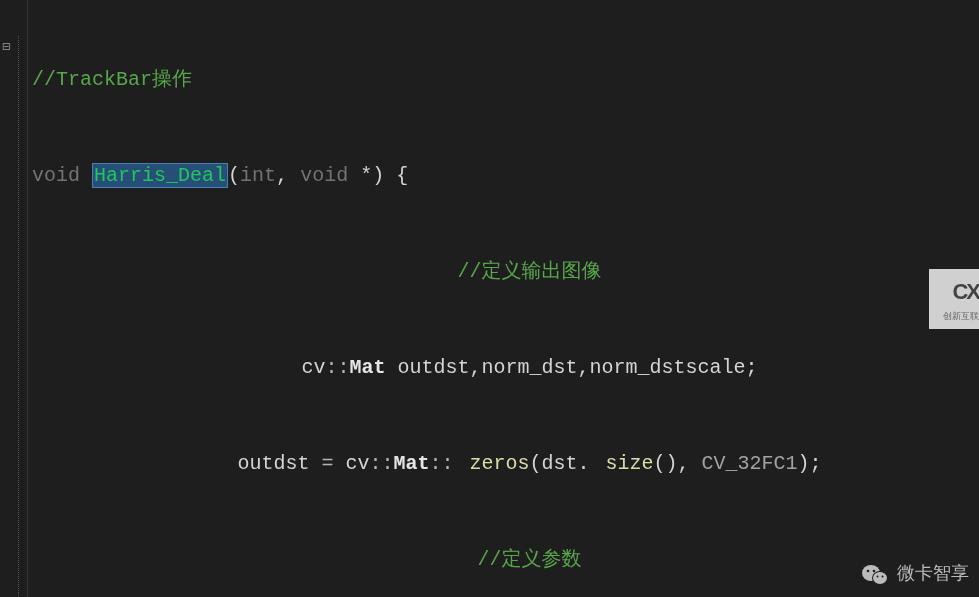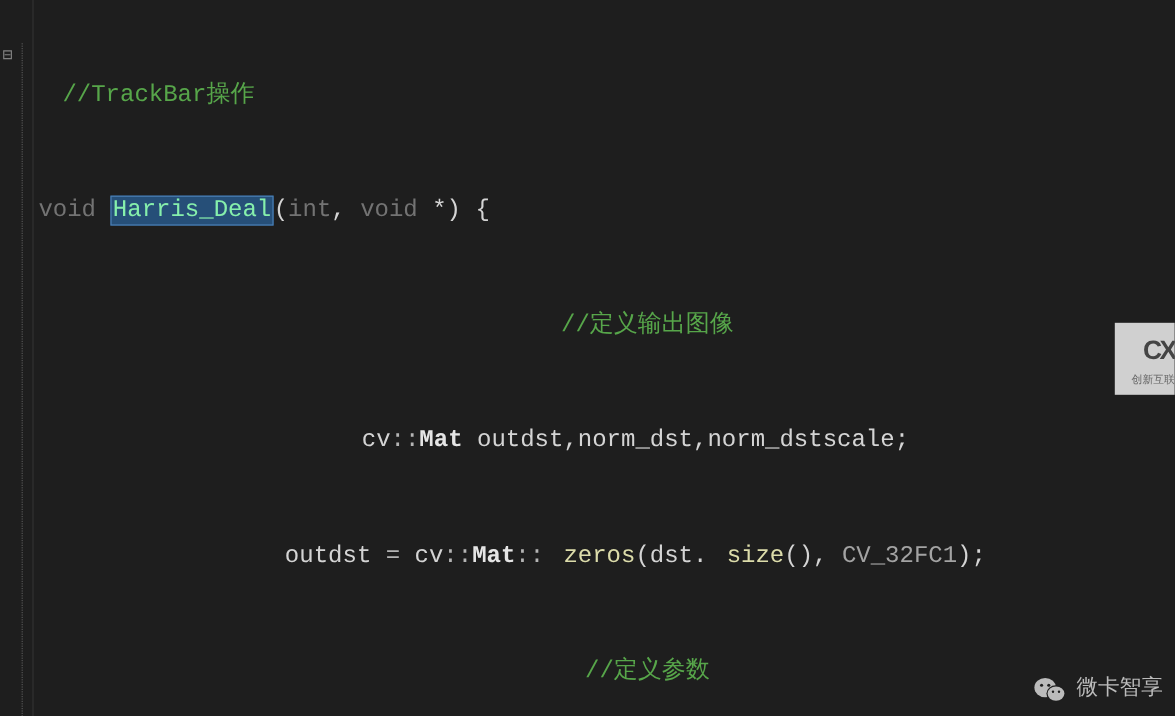--- a/index.html
+++ b/index.html
@@ -39,31 +39,31 @@
     }
     .code {
       padding-left: 4px;
       flex-grow: 1;
       white-space: pre;
     }
     .line {
       height: 32px;
       line-height: 32px;
     }
-    .comment { color: #57a64a; margin-left: 20px; }
+    .comment { color: #57a64a; }
     .keyword { color: #737373; }
     .type { color: #e5e5e5; font-weight: bold; }
     .macro { color: #a3a3a3; }
     .func { color: #dcdcaa; margin-left: 16px; }
     .text { color: #d4d4d4; }
     .op { color: #b4b4b4; }
     .funcname-highlight {
       background: #264f78;
       border: 1px solid #4a7fb5;
-      color: #86efac;
+      color: #22c55e;
       padding: 0 1px;
     }
     .indent1 { padding-left: 48px; text-align: center; }
     .vline {
       position: absolute;
       left: 18px;
       top: 36px;
       bottom: 0;
       width: 1px;
       border-left: 1px dotted #555;

